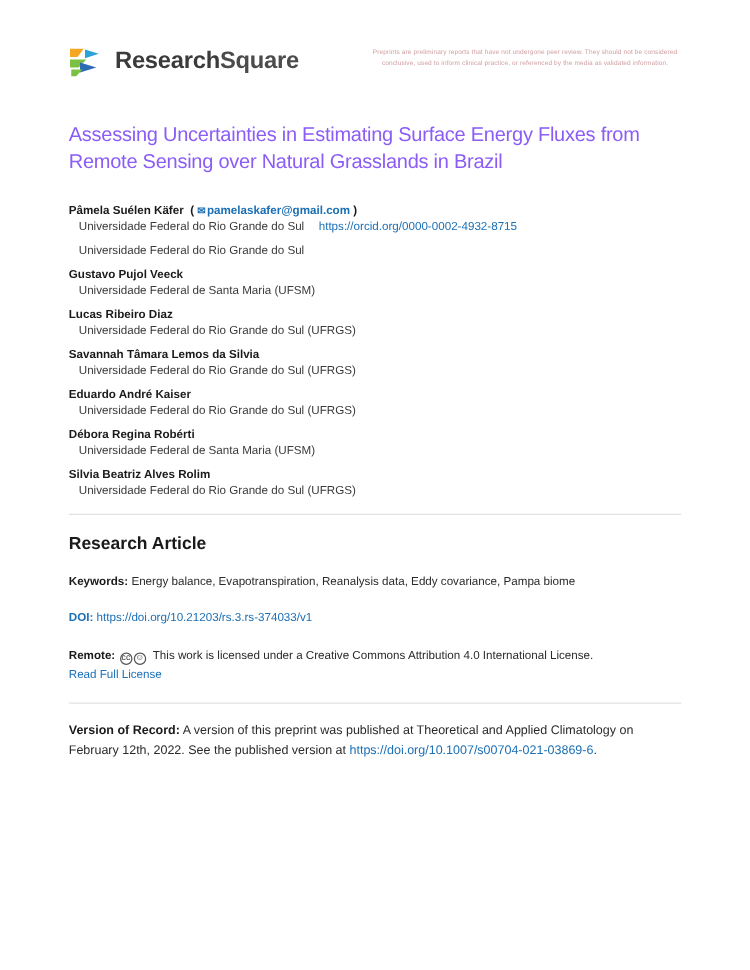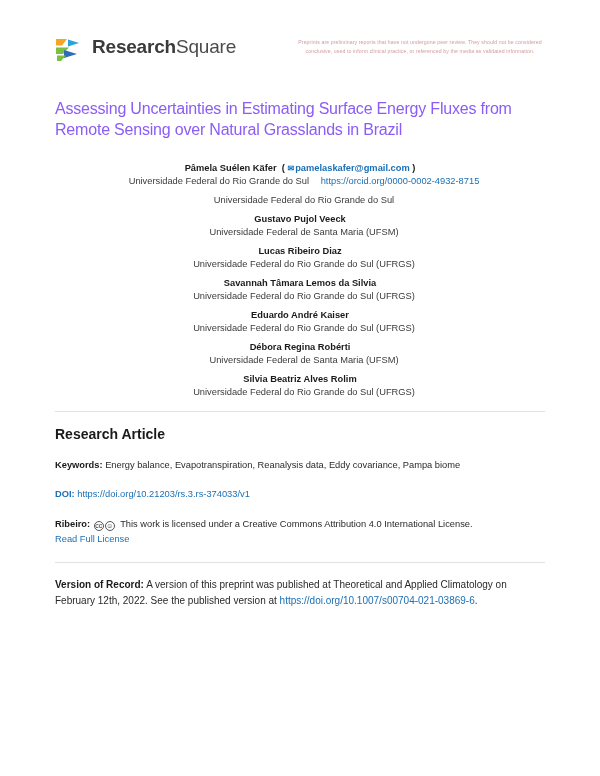--- a/index.html
+++ b/index.html
@@ -21,23 +21,24 @@
   
   .header {
     display: flex;
     align-items: flex-start;
     justify-content: space-between;
     height: 46px;
     margin-bottom: 22px;
   }
   .logo {
     display: flex;
-    align-items: flex-start;
+    align-items: center;
     gap: 7px;
     padding-top: 6px;
+    font-weight: bold;
   }
   .logo-mark { width: 30px; height: 26px; flex: none; }
   .logo-text {
     font-size: 19px;
     letter-spacing: -0.2px;
     color: #3b3b3b;
   }
   .logo-text .rs-light { color: #4b4b4b; }
   .disclaimer {
     width: 250px;
@@ -51,21 +52,21 @@
   
   .title {
     font-size: 16px;
     line-height: 1.33;
     font-weight: 400;
     color: #8b5cf6;
     margin: 0 0 22px 0;
     letter-spacing: -0.2px;
   }
   
-  .authors { margin-bottom: 6px; text-align: center; }
+  .authors { margin-bottom: 6px; }
   .author-block { margin-bottom: 9px; }
   .author-name {
     font-size: 9.3px;
     font-weight: bold;
     color: #1a1a1a;
     margin-bottom: 3px;
   }
   .author-name .paren { font-weight: bold; }
   .email-chip {
     color: #1b6fb5;
@@ -214,21 +215,21 @@
     <span>Energy balance, Evapotranspiration, Reanalysis data, Eddy covariance, Pampa biome</span>
   </div>
 
 
   <div class="meta-line">
     <span class="meta-label link">DOI:</span>
     <a class="link" href="#">https://doi.org/10.21203/rs.3.rs-374033/v1</a>
   </div>
 
   <div class="meta-line tight">
-    <span class="meta-label">Ribeiro:</span>
+    <span class="meta-label">Remote:</span>
     <span class="cc-glyphs">
       <span class="cc-circle">cc</span><span class="cc-circle">☺</span>
     </span>
     <span>This work is licensed under a Creative Commons Attribution 4.0 International License.</span><br>
     <a class="link" href="#">Read Full License</a>
   </div>
 
   <hr class="rule">
 
   <div class="version">

